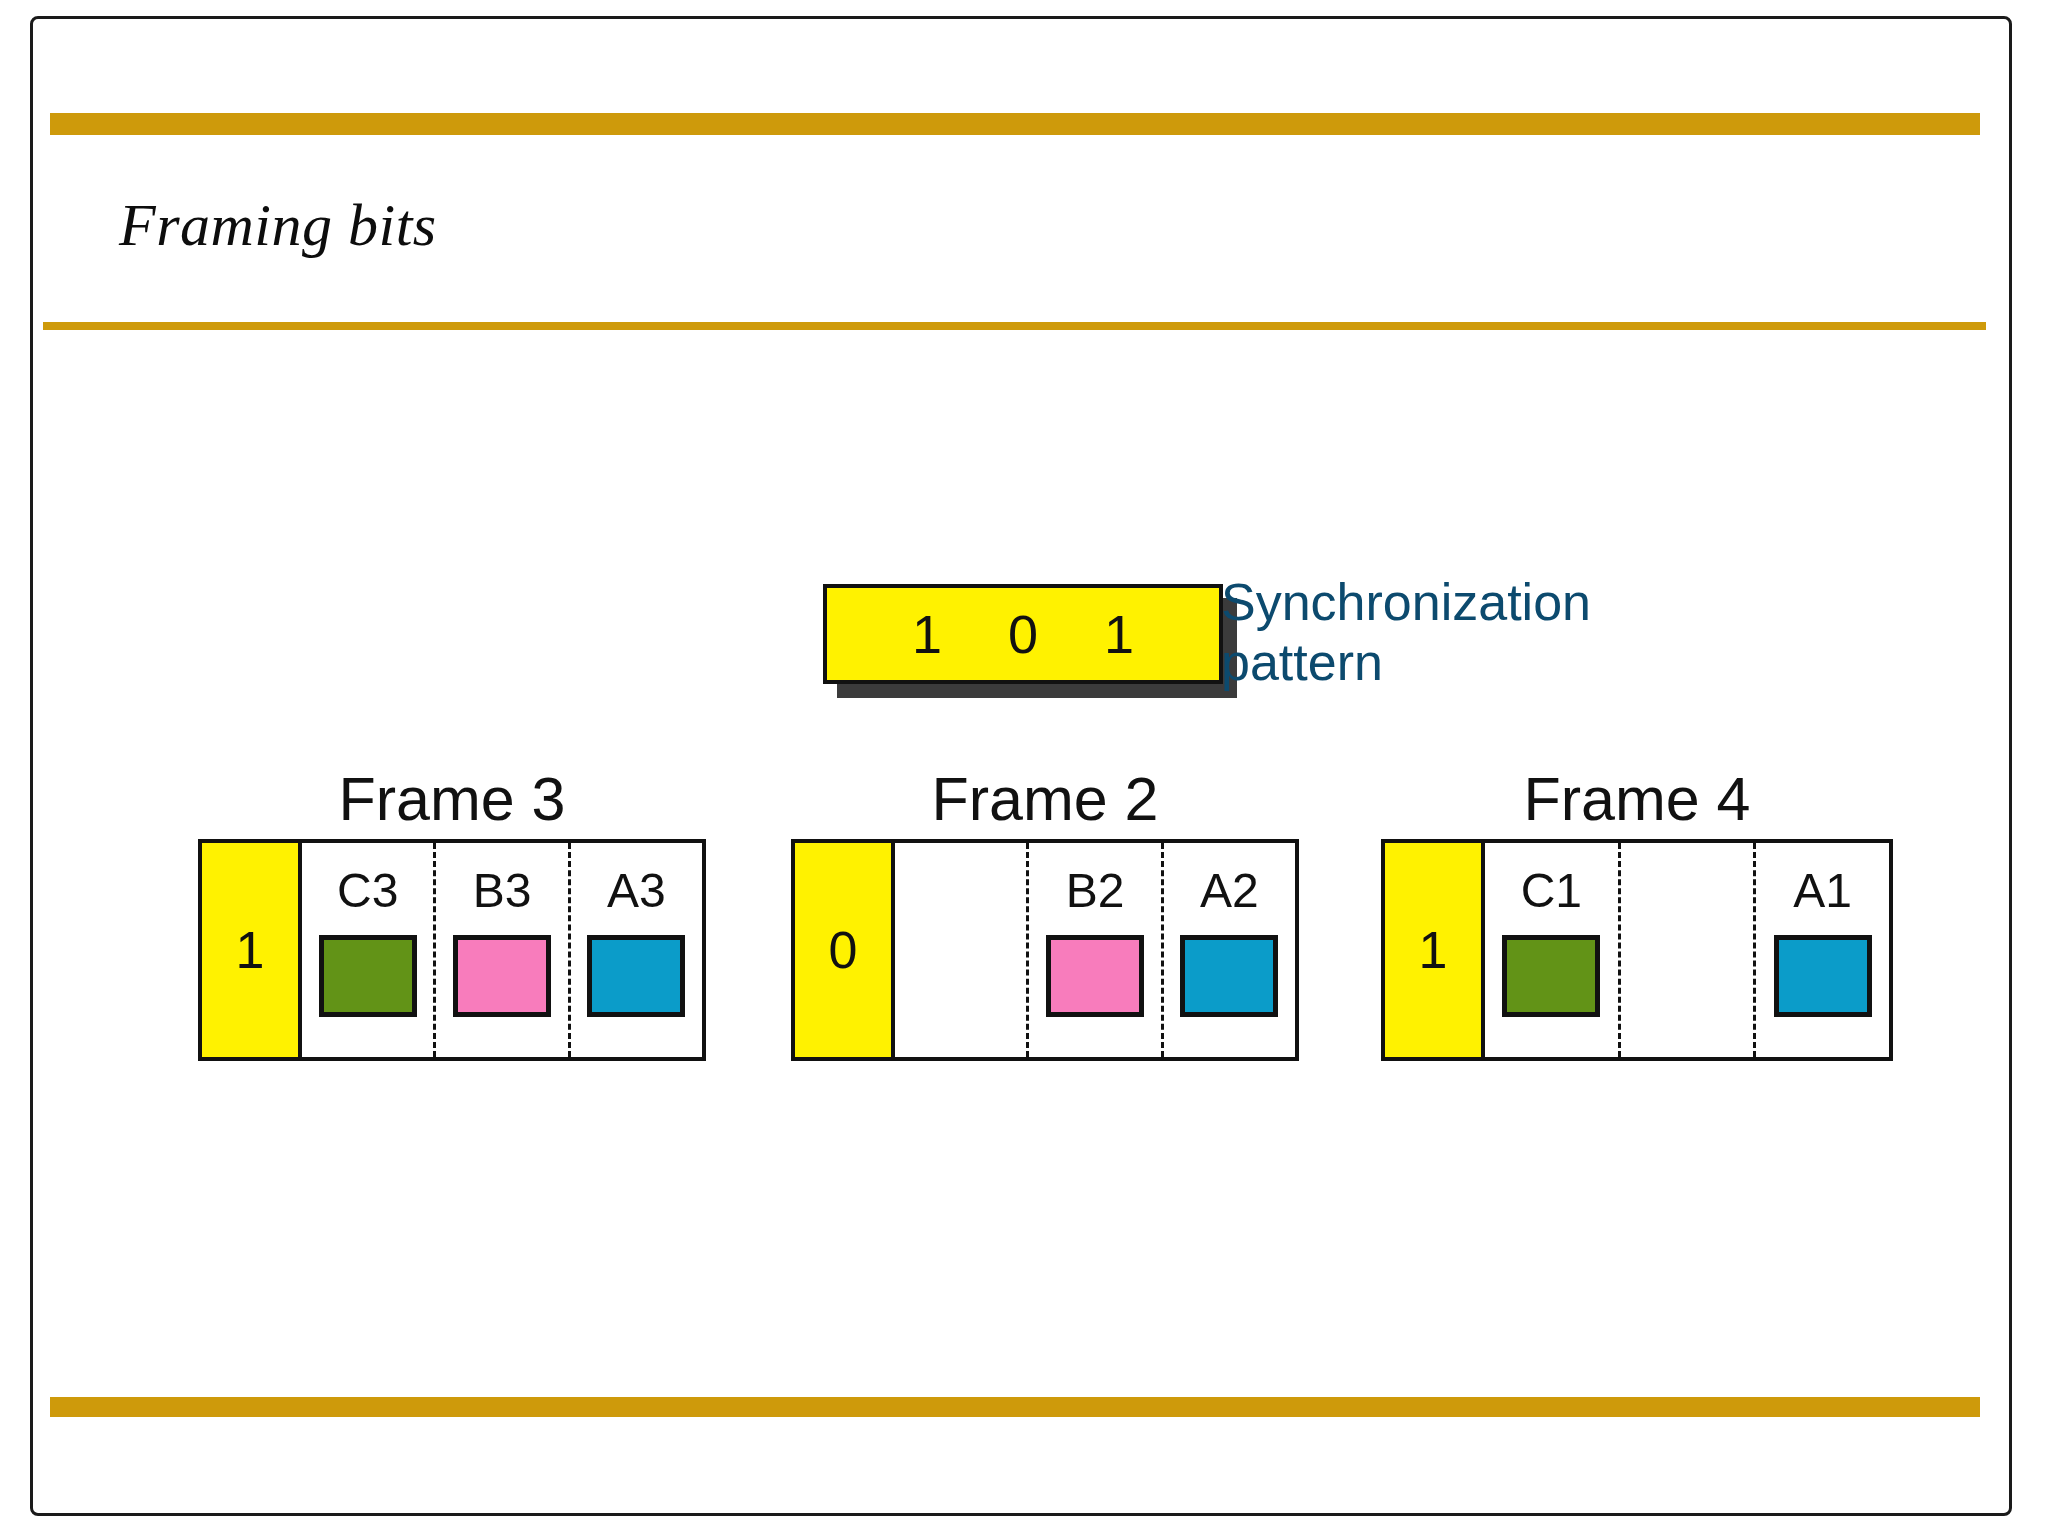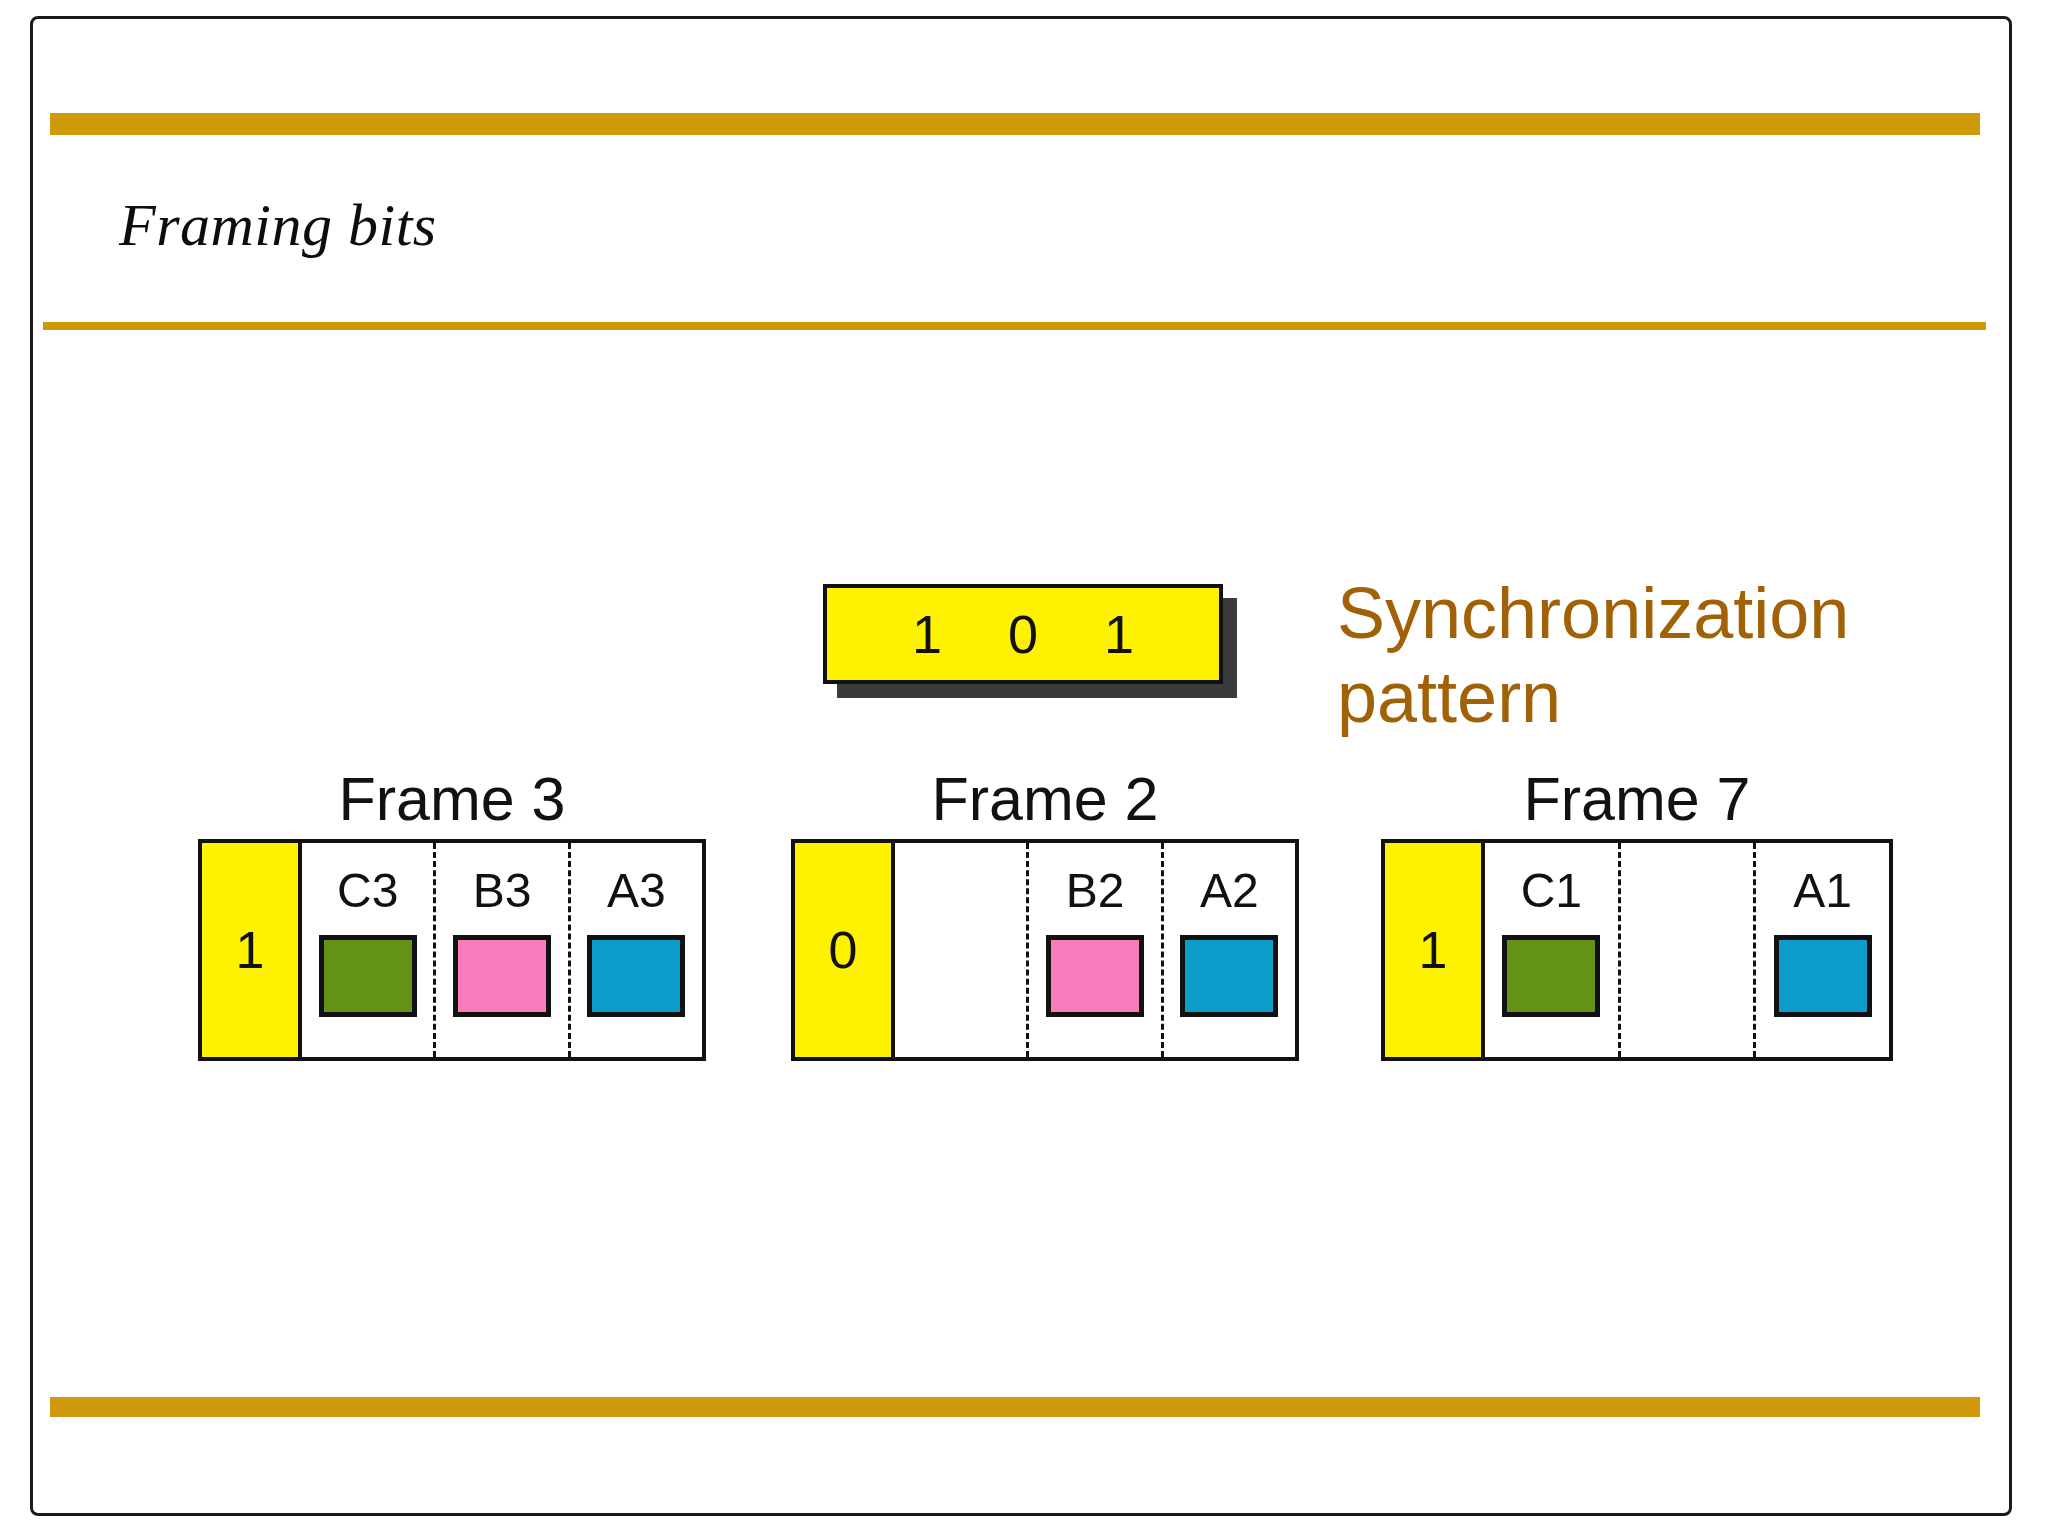--- a/index.html
+++ b/index.html
@@ -94,26 +94,26 @@
     gap: 66px;
   }
   .sync-bit {
     font-size: 54px;
     color: #111111;
     font-family: "Liberation Sans", sans-serif;
     line-height: 1;
   }
   #sync-label {
     position: absolute;
-    left: 1304px;
+    left: 1188px;
     top: 553px;
     width: 470px;
-    font-size: 72px;
+    font-size: 52px;
     line-height: 1.16;
-    color: #a16207;
+    color: #0c4a6e;
   }
 
   
   .frame-group {
     position: absolute;
     top: 745px;
   }
   .frame-title {
     position: absolute;
     top: 0;
@@ -255,21 +255,21 @@
         </div>
         <div class="slot">
           <div class="slot-label">A2</div>
           <div class="swatch" style="background: rgb(11, 156, 201);"></div>
         </div>
       </div>
     </div>
   </div>
 
   <div class="frame-group" id="frame1">
-    <div class="frame-title">Frame 7</div>
+    <div class="frame-title">Frame 4</div>
     <div class="frame-box">
       <div class="bit-cell">
         <span>1</span>
       </div>
       <div class="slots">
         <div class="slot">
           <div class="slot-label">C1</div>
           <div class="swatch" style="background: rgb(98, 147, 23);"></div>
         </div>
         <div class="slot">

